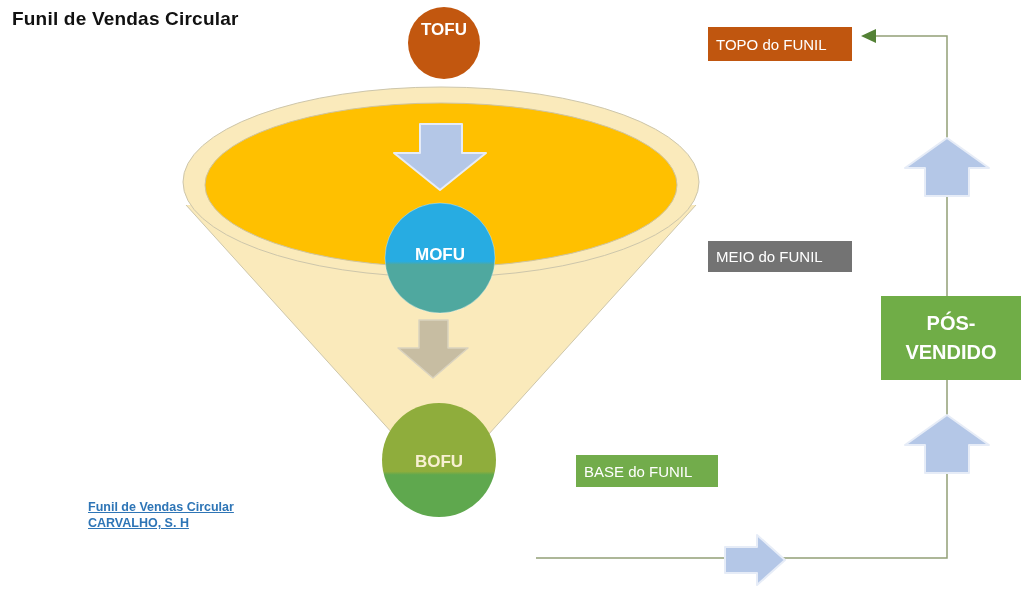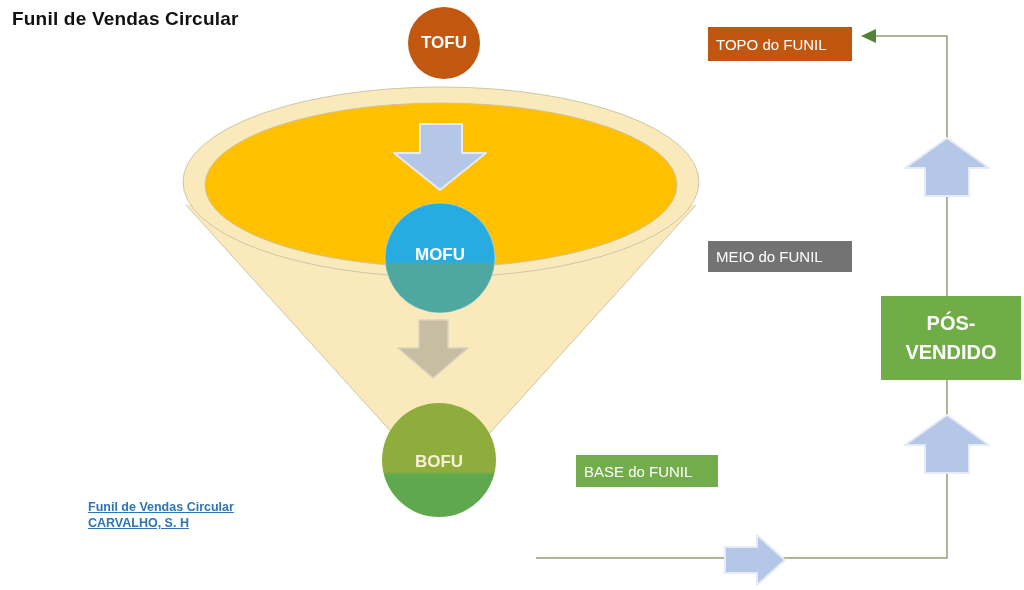--- a/index.html
+++ b/index.html
@@ -11,21 +11,21 @@
   #diagram-svg{position:absolute;left:0;top:0;}
   .abs{position:absolute;}
   .page-title{
     left:12px;top:8px;font-size:19px;font-weight:bold;color:#111111;
     letter-spacing:.2px;
   }
   .circle-label{
     display:flex;align-items:center;justify-content:center;
     font-weight:bold;color:#ffffff;text-align:center;
   }
-  .tofu-label{left:408px;top:29px;width:72px;height:28px;font-size:17px;}
+  .tofu-label{left:408px;top:16px;width:72px;height:28px;font-size:17px;}
   .mofu-label{left:385px;top:243px;width:110px;height:24px;font-size:17px;}
   .bofu-label{left:382px;top:450px;width:114px;height:24px;font-size:17px;color:#F8F0D2;}
   .tag-box{
     display:flex;align-items:center;color:#ffffff;font-size:15px;
     padding-left:8px;box-sizing:border-box;
   }
   .topo-box{left:708px;top:27px;width:144px;height:34px;background:#C0560F;}
   .meio-box{left:708px;top:241px;width:144px;height:31px;background:#737373;}
   .base-box{left:576px;top:455px;width:142px;height:32px;background:#72AC4B;}
   .pos-box{

